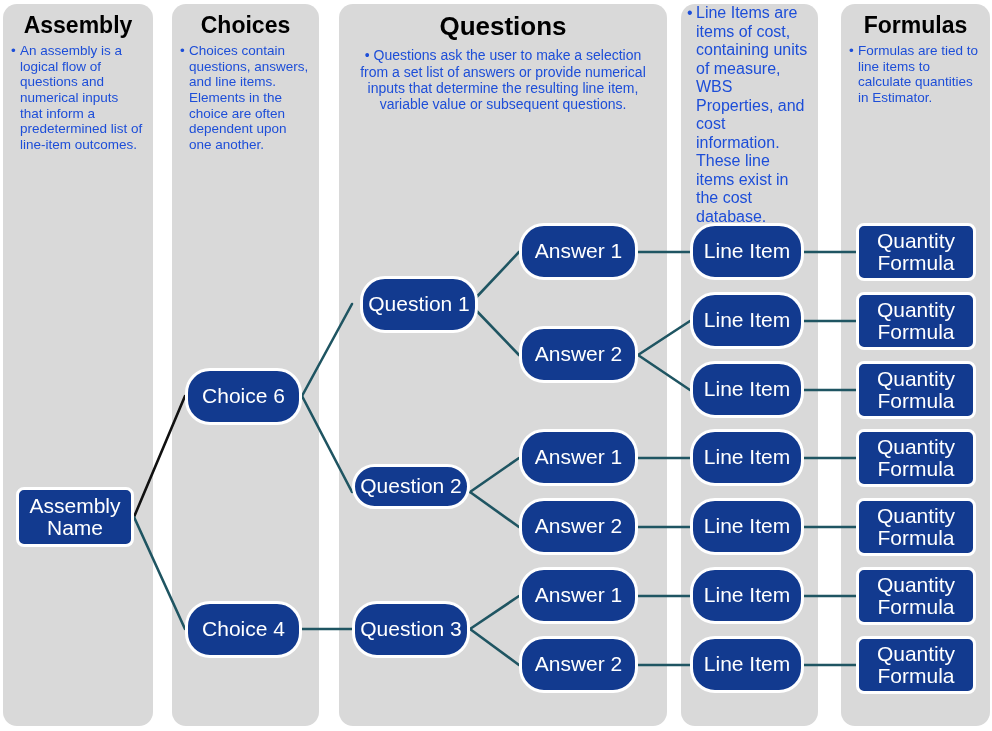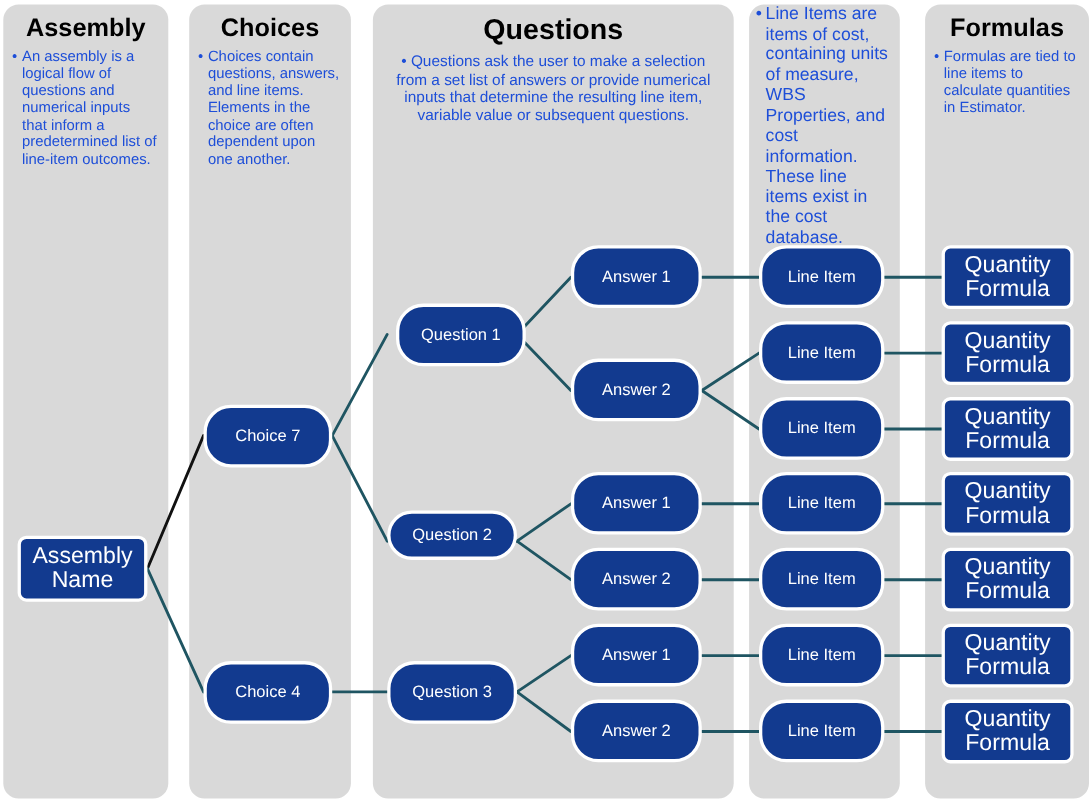--- a/index.html
+++ b/index.html
@@ -95,21 +95,21 @@
     border-radius: 8px;
     color: #ffffff;
     display: flex;
     align-items: center;
     justify-content: center;
     text-align: center;
     line-height: 1.06;
     font-weight: normal;
     z-index: 5;
   }
-  .node.mid   { font-size: 15px; border-radius: 25px; }
+  .node.mid   { font-size: 21px; border-radius: 25px; }
   .node.two-line { font-size: 21px; }
 </style>
 </head>
 <body>
 
 <div id="canvas">
 
   <div class="panel" id="panel-assembly">
     <div class="panel-title">Assembly</div>
     <div class="panel-body">
@@ -181,21 +181,21 @@
       <path d="M804,596 L856,596" stroke="#1f5562" stroke-width="2.6"></path>
       <path d="M804,665 L856,665" stroke="#1f5562" stroke-width="2.6"></path>
     </g>
   </svg>
 
   <div class="node two-line" style="left:16px; top:487px; width:118px; height:60px;">
     <span>Assembly<br>Name</span>
   </div>
 
   <div class="node mid" style="left:185px; top:368px; width:117px; height:57px;">
-    <span>Choice 7</span>
+    <span>Choice 6</span>
   </div>
   <div class="node mid" style="left:185px; top:601px; width:117px; height:57px;">
     <span>Choice 4</span>
   </div>
 
   <div class="node mid" style="left:360px; top:276px; width:118px; height:57px;">
     <span>Question 1</span>
   </div>
   <div class="node mid" style="left:352px; top:464px; width:118px; height:45px;">
     <span>Question 2</span>

